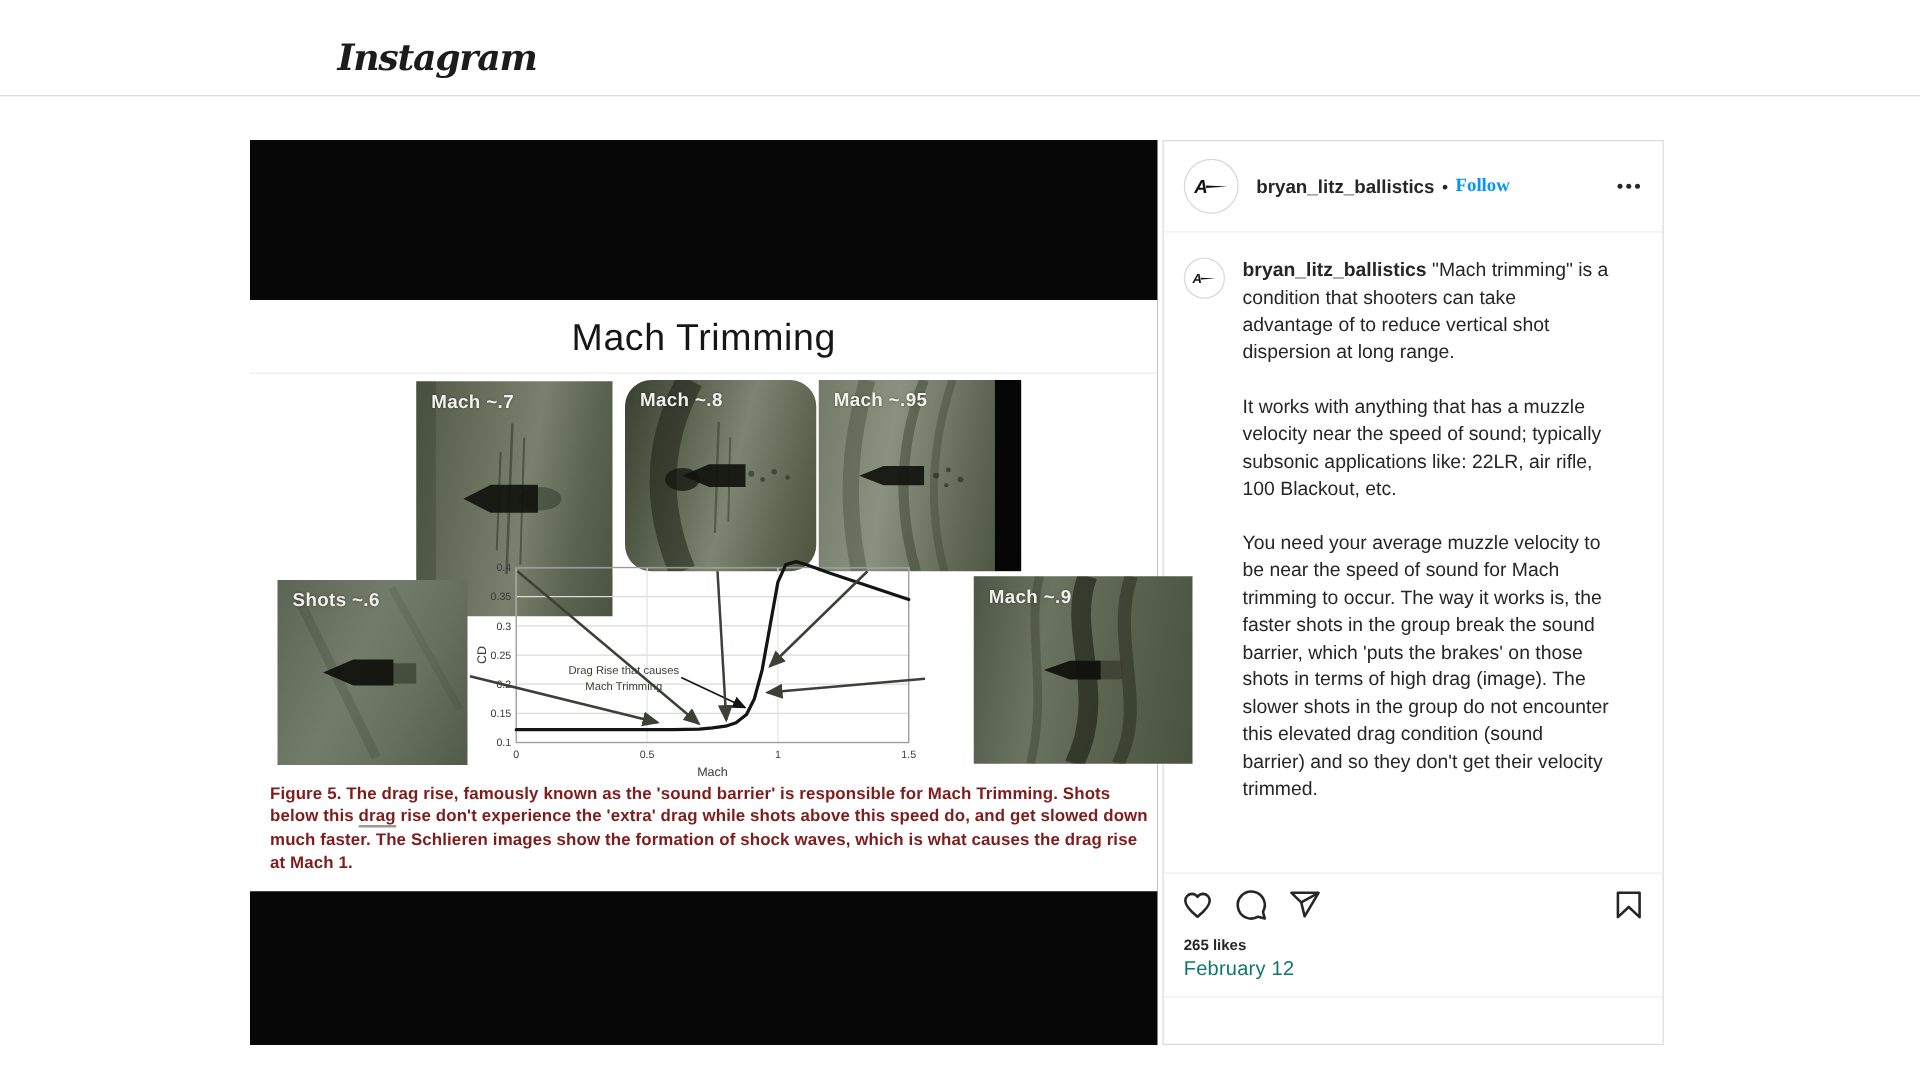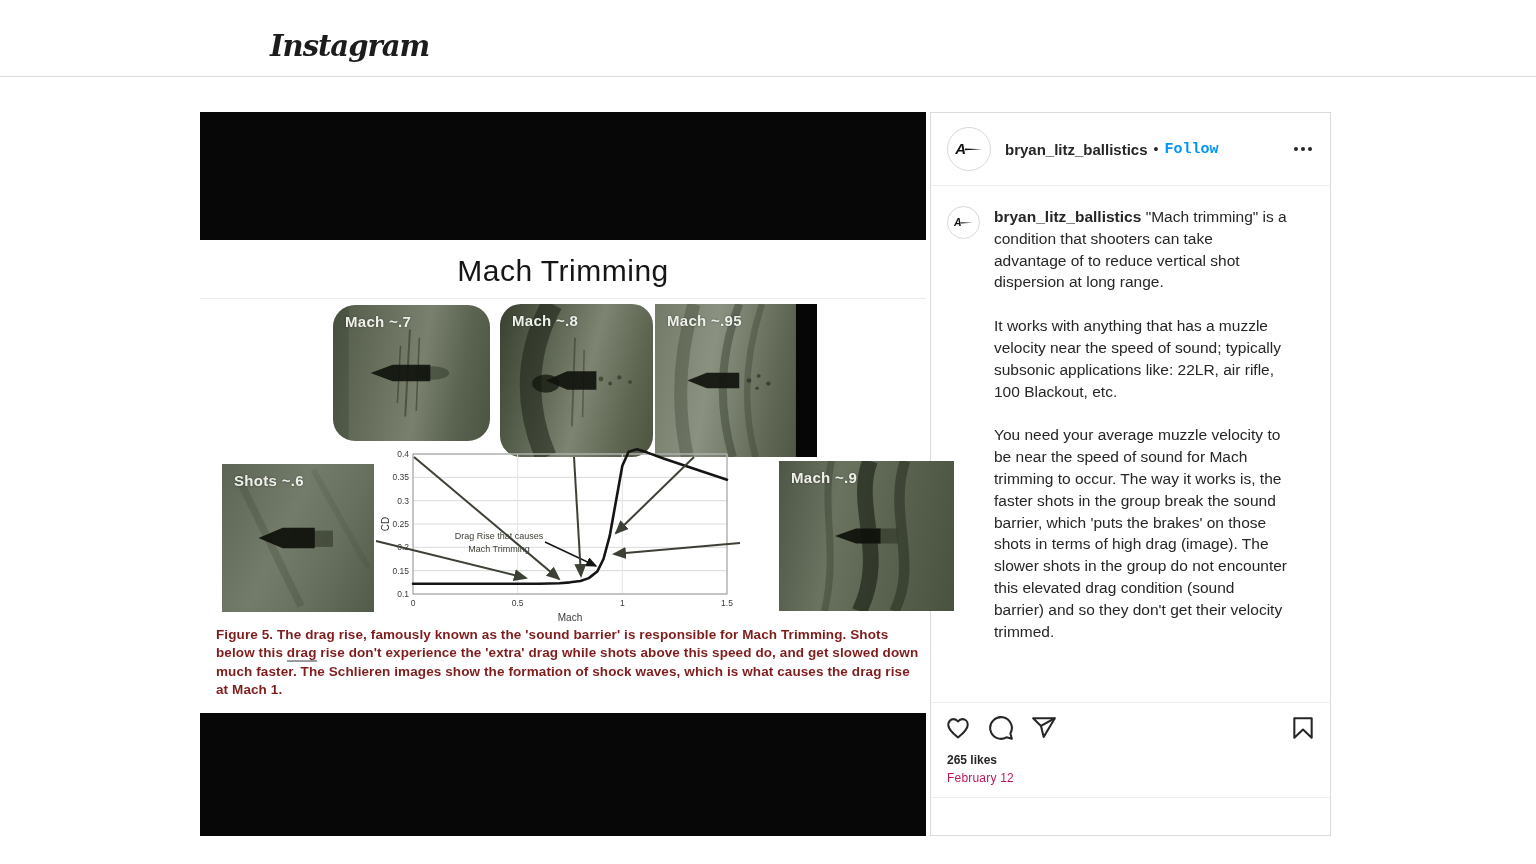--- a/index.html
+++ b/index.html
@@ -40,51 +40,51 @@
     display:flex; flex-direction:column; }
   .p-header { height:73px; flex-shrink:0; display:flex; align-items:center; padding:0 16px;
     border-bottom:1px solid #efefef; }
   .avatar { border-radius:50%; border:1px solid #d9d9d9; background:#fff; display:flex;
     align-items:center; justify-content:center; flex-shrink:0; }
   .avatar.big { width:44px; height:44px; }
   .avatar.small { width:33px; height:33px; }
   .uname { font-weight:700; font-size:15px; color:#262626; margin-left:14px; cursor:pointer; }
   .dot-sep { margin:0 6px; color:#262626; font-size:14px; }
   .follow-btn { background:none; border:none; color:#0095f6; font-weight:600; font-size:15px;
-    font-family:Liberation Mono, monospace; cursor:pointer; padding:0; }
+    font-family:Liberation Serif, serif; cursor:pointer; padding:0; }
   .more-btn { margin-left:auto; background:none; border:none; display:flex; gap:3px; cursor:pointer; padding:6px 2px; }
   .more-btn i { width:4px; height:4px; border-radius:50%; background:#262626; display:block; }
 
   .p-body { flex:1; padding:20px 16px 0; display:flex; align-items:flex-start; overflow:hidden; }
   .cap-col { margin-left:14px; width:294px; font-size:15.5px; line-height:21.8px; color:#262626; }
   .cap-col p { margin:0 0 22px; }
   .cap-col .bold { font-weight:700; }
 
   .p-actions { display:flex; align-items:center; padding:12px 14px 4px; border-top:1px solid #efefef; }
   .icon-btn { background:none; border:none; padding:0; margin-right:17px; cursor:pointer; line-height:0; color:#262626; }
   .icon-btn.save { margin:0 0 0 auto; }
   .likes { padding:8px 16px 0; font-weight:700; font-size:12px; }
-  .date { padding:4px 16px 12px; font-size:12px; color:#be185d; letter-spacing:.2px; }
+  .date { padding:4px 16px 12px; font-size:16px; color:#0f766e; letter-spacing:.2px; }
   .comment-strip { border-top:1px solid #efefef; height:38px; flex-shrink:0; }
 </style>
 </head>
 <body>
 
 <header class="topbar">
   <div class="ig-logo">Instagram</div>
 </header>
 
 <main class="post">
 
   <section class="media">
     <div class="slide">
       <div class="slide-title">Mach Trimming</div>
       <div class="title-rule"></div>
 
-      <div class="tile" style="left:133px;top:65px;width:157px;height:136px;background:linear-gradient(100deg,#515947,#6d7562 38%,#79816e 55%,#5b6351 78%,#4b5342);border-radius:22px;">
+      <div class="tile" style="left:133px;top:65px;width:157px;height:188px;background:linear-gradient(100deg,#515947,#6d7562 38%,#79816e 55%,#5b6351 78%,#4b5342);">
         <svg class="art" viewBox="0 0 100 100" preserveAspectRatio="none">
           <rect x="0" y="0" width="10" height="100" fill="#333a2b" opacity="0.3"></rect>
           <g stroke="#1e2419" opacity="0.45" fill="none">
             <line x1="49" y1="18" x2="46" y2="82" stroke-width="1.3"></line>
             <line x1="55" y1="24" x2="53" y2="78" stroke-width="1"></line>
             <line x1="43" y1="30" x2="41" y2="72" stroke-width="1"></line>
           </g>
           <ellipse cx="63" cy="50" rx="11" ry="5" fill="#2c3326" opacity="0.5"></ellipse>
           <path d="M24 50 L38 44 L62 44 L62 56 L38 56 Z" fill="#10130d" opacity="0.92"></path>
         </svg>

